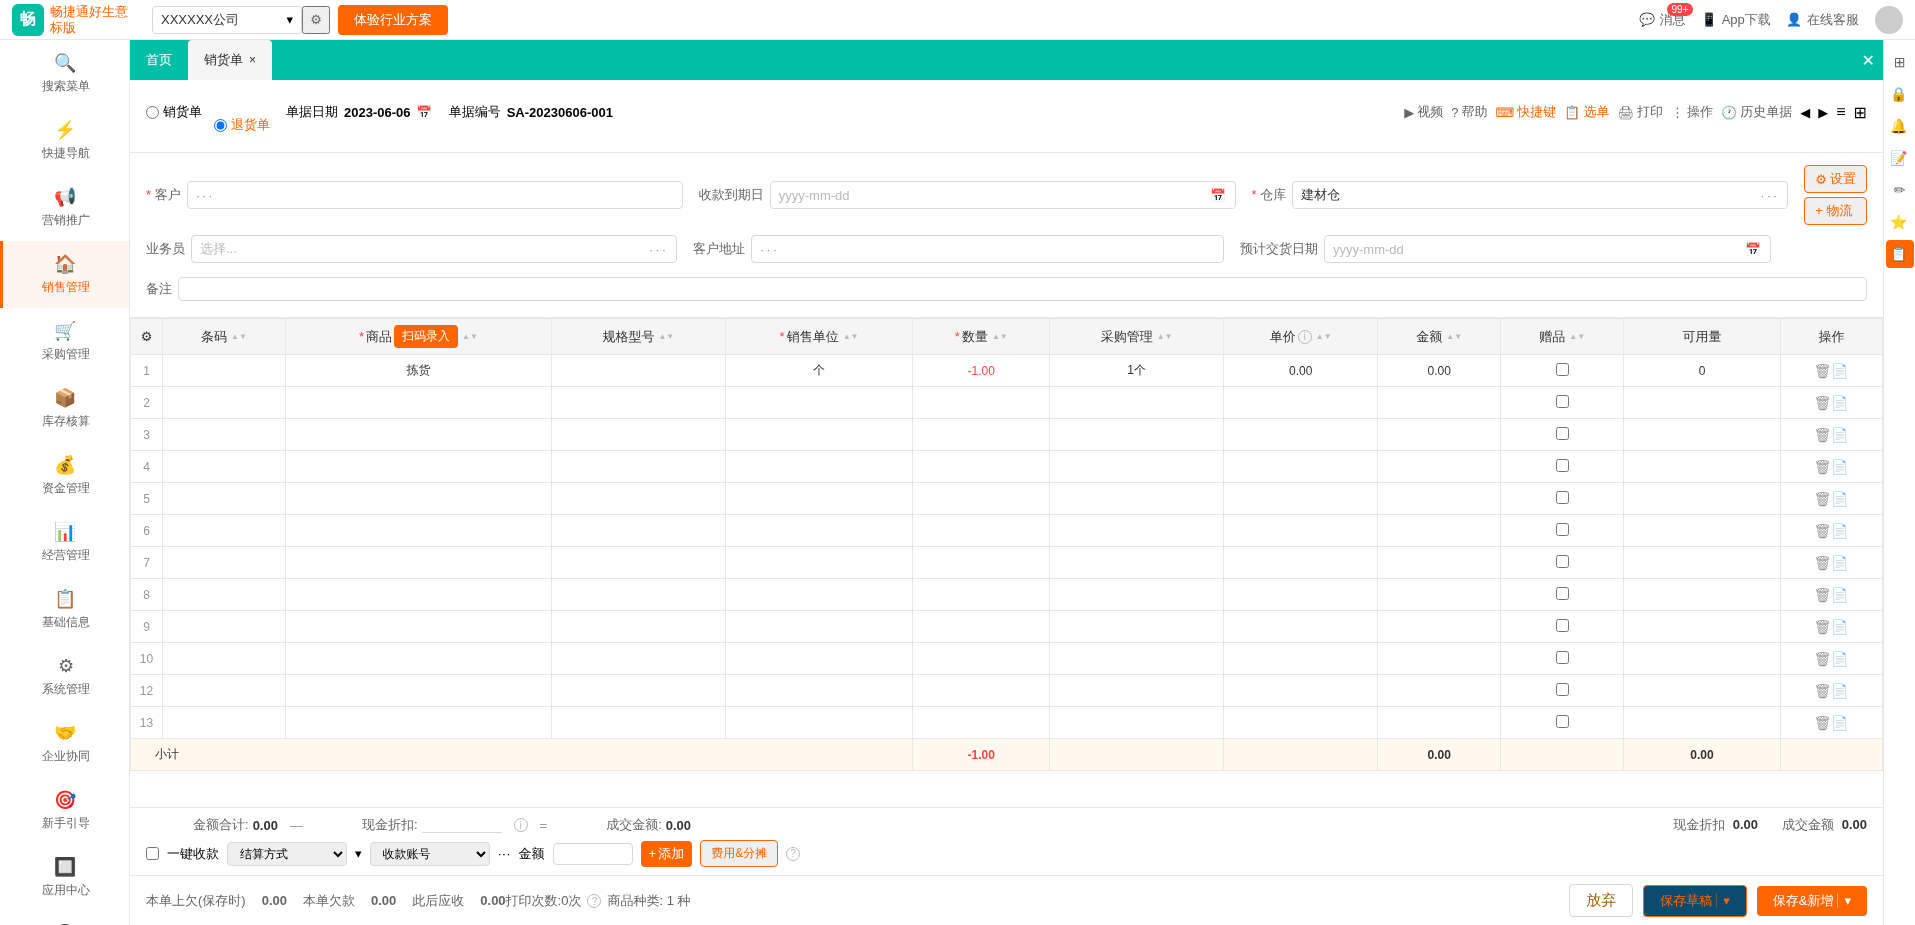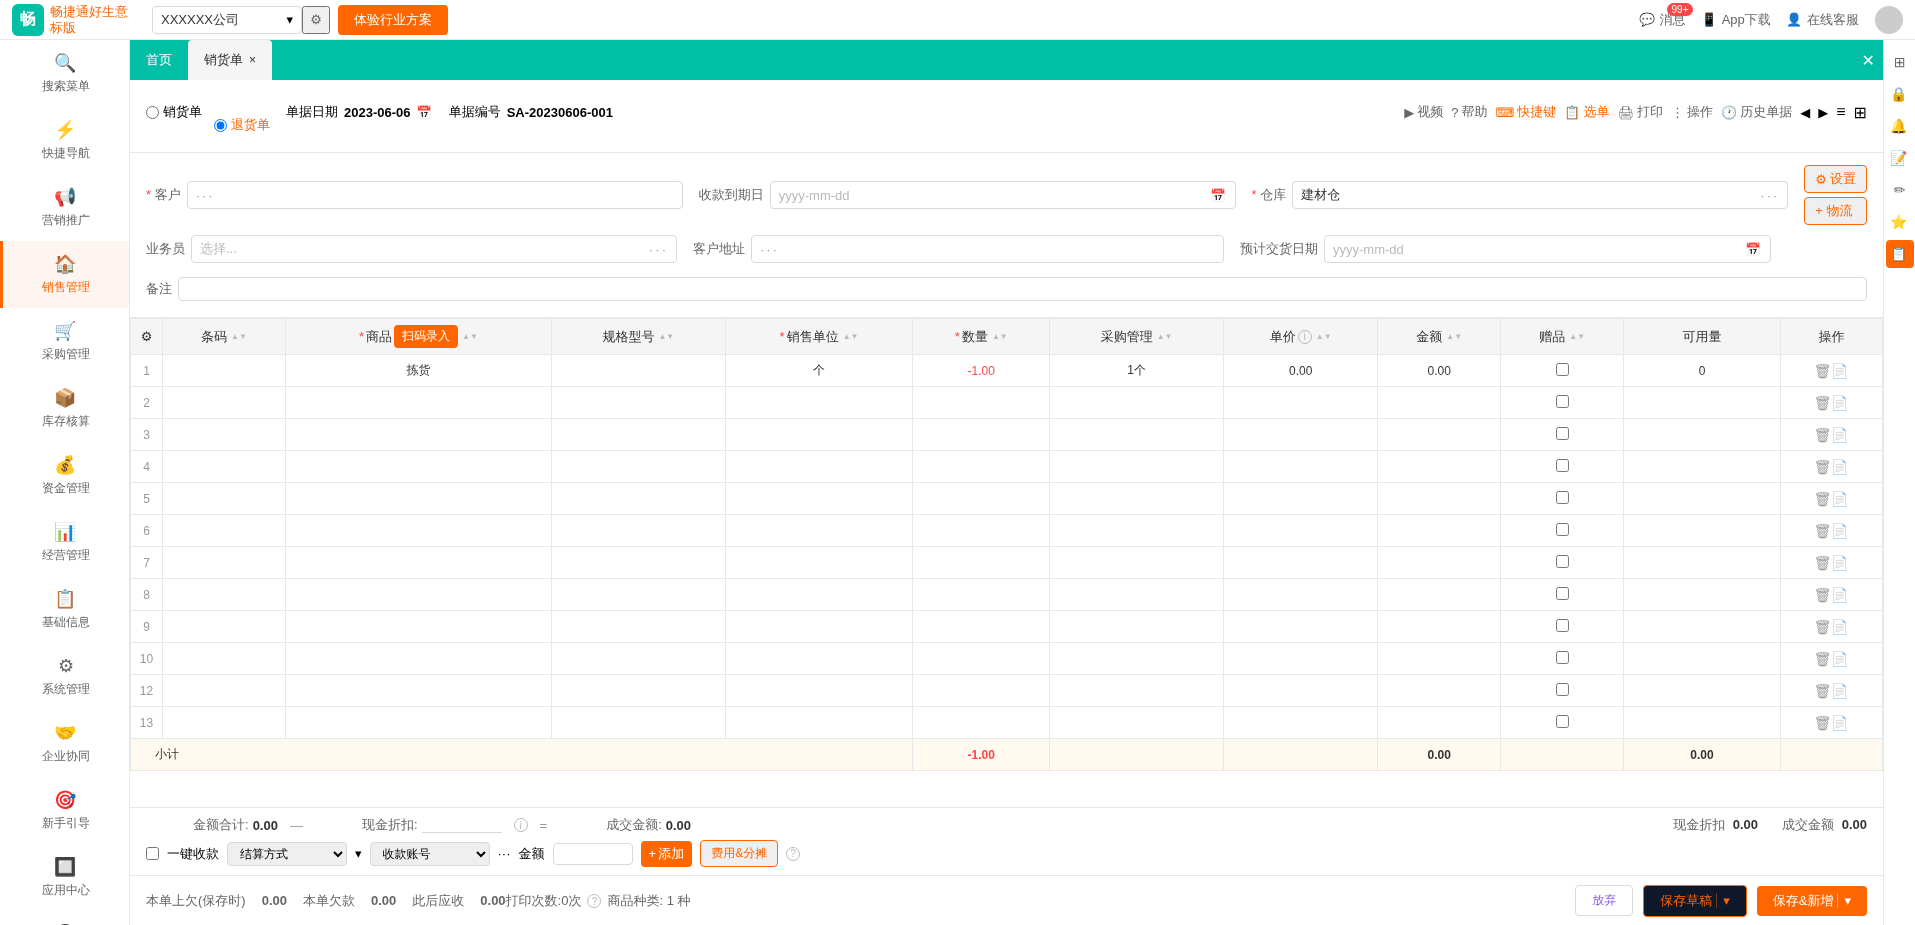--- a/index.html
+++ b/index.html
@@ -86,22 +86,22 @@
     .payment-checkbox { cursor: pointer; }
     .payment-input { border: 1px solid #d9d9d9; border-radius: 4px; padding: 3px 8px; width: 120px; font-size: 12px; }
     .add-btn { background: #ff6600; color: white; border: none; border-radius: 4px; padding: 4px 8px; cursor: pointer; font-size: 12px; display: flex; align-items: center; gap: 2px; }
     .fee-btn { border: 1px solid #ff6600; color: #ff6600; border-radius: 4px; padding: 4px 10px; cursor: pointer; font-size: 12px; }
 
     
     .footer { background: #fff; height: 50px; display: flex; align-items: center; padding: 0 16px; border-top: 1px solid #e8e8e8; flex-shrink: 0; }
     .footer-left { display: flex; align-items: center; gap: 16px; color: #666; font-size: 12px; }
     .footer-right { margin-left: auto; display: flex; align-items: center; gap: 10px; }
     .footer-stats { color: #666; font-size: 12px; display: flex; align-items: center; gap: 6px; }
-    .discard-btn { border: 1px solid #d9d9d9; background: white; color: #8b5cf6; border-radius: 4px; padding: 6px 16px; cursor: pointer; font-size: 12px; }
-    .save-draft-btn { border: 1px solid #ff6600; background: #0f172a; color: #ff6600; border-radius: 4px; padding: 6px 16px; cursor: pointer; font-size: 13px; display: flex; align-items: center; }
+    .discard-btn { border: 1px solid #d9d9d9; background: white; color: #a16207; border-radius: 4px; padding: 6px 16px; cursor: pointer; font-size: 15px; }
+    .save-draft-btn { border: 1px solid #ff6600; background: #0c4a6e; color: #ff6600; border-radius: 4px; padding: 6px 16px; cursor: pointer; font-size: 13px; display: flex; align-items: center; }
     .save-new-btn { background: #ff6600; color: white; border: none; border-radius: 4px; padding: 6px 16px; cursor: pointer; font-size: 13px; display: flex; align-items: center; }
     .btn-arrow { margin-left: 4px; border-left: 1px solid rgba(255,255,255,0.4); padding-left: 6px; }
     .btn-arrow-orange { margin-left: 4px; border-left: 1px solid rgba(255,102,0,0.4); padding-left: 6px; }
 
     
     .right-tools { width: 32px; background: #fff; border-left: 1px solid #e8e8e8; display: flex; flex-direction: column; align-items: center; padding: 8px 0; gap: 4px; flex-shrink: 0; }
     .right-tool-btn { width: 28px; height: 28px; display: flex; align-items: center; justify-content: center; cursor: pointer; color: #666; font-size: 14px; border-radius: 4px; }
     .right-tool-btn.active { background: #ff6600; color: white; }
 
     .form-container { position: relative; flex: 1; display: flex; flex-direction: column; overflow: hidden; }

